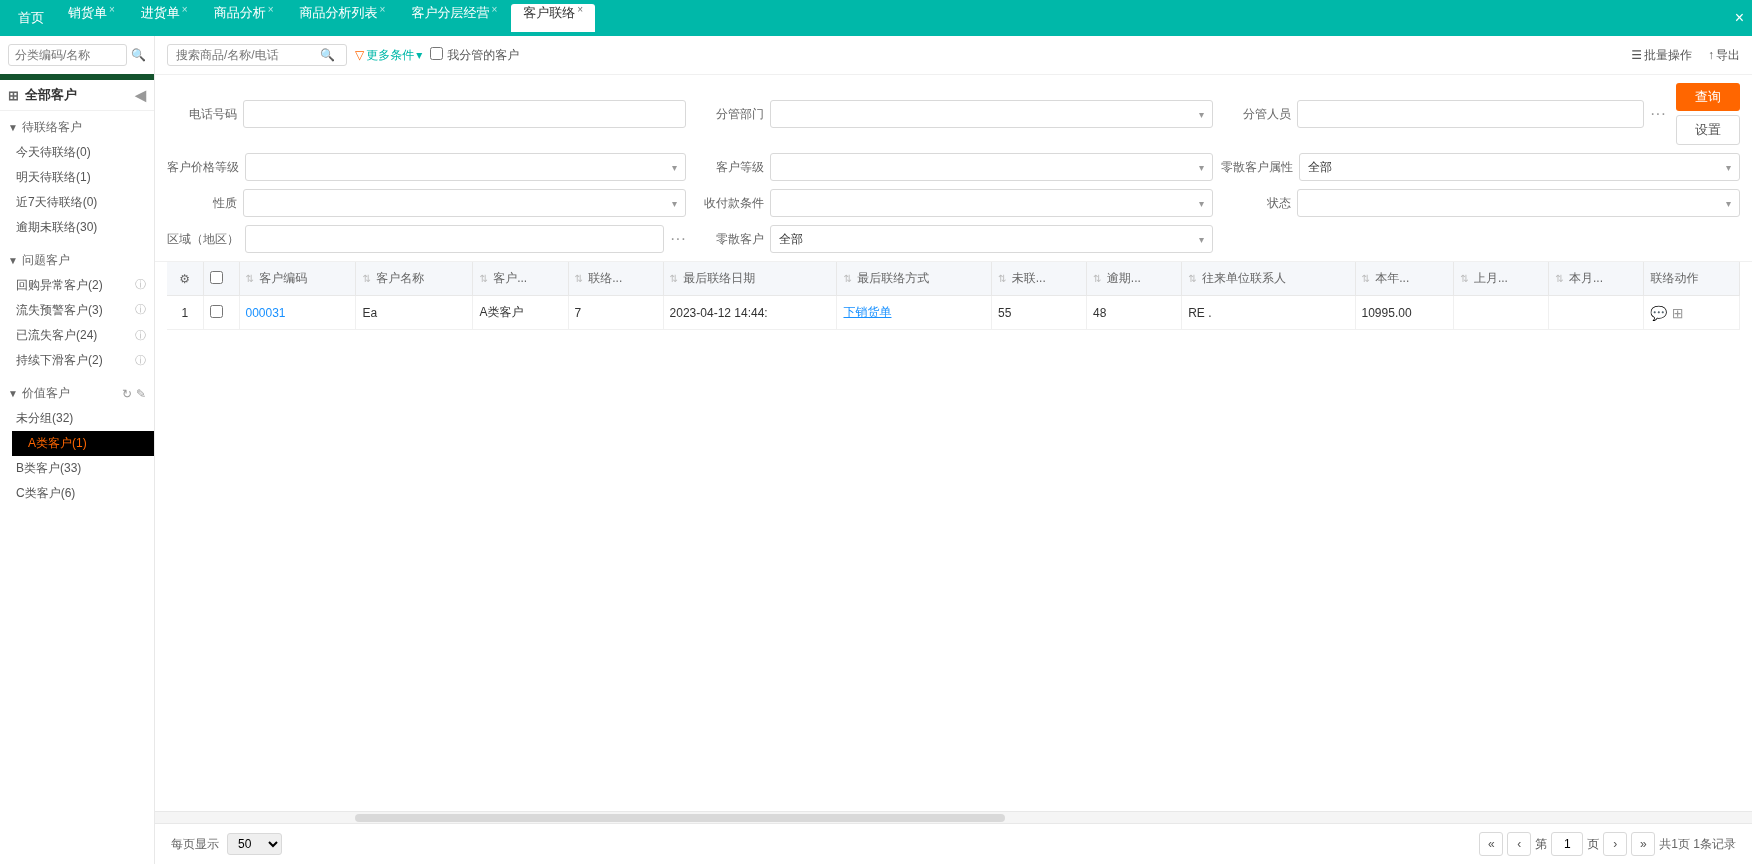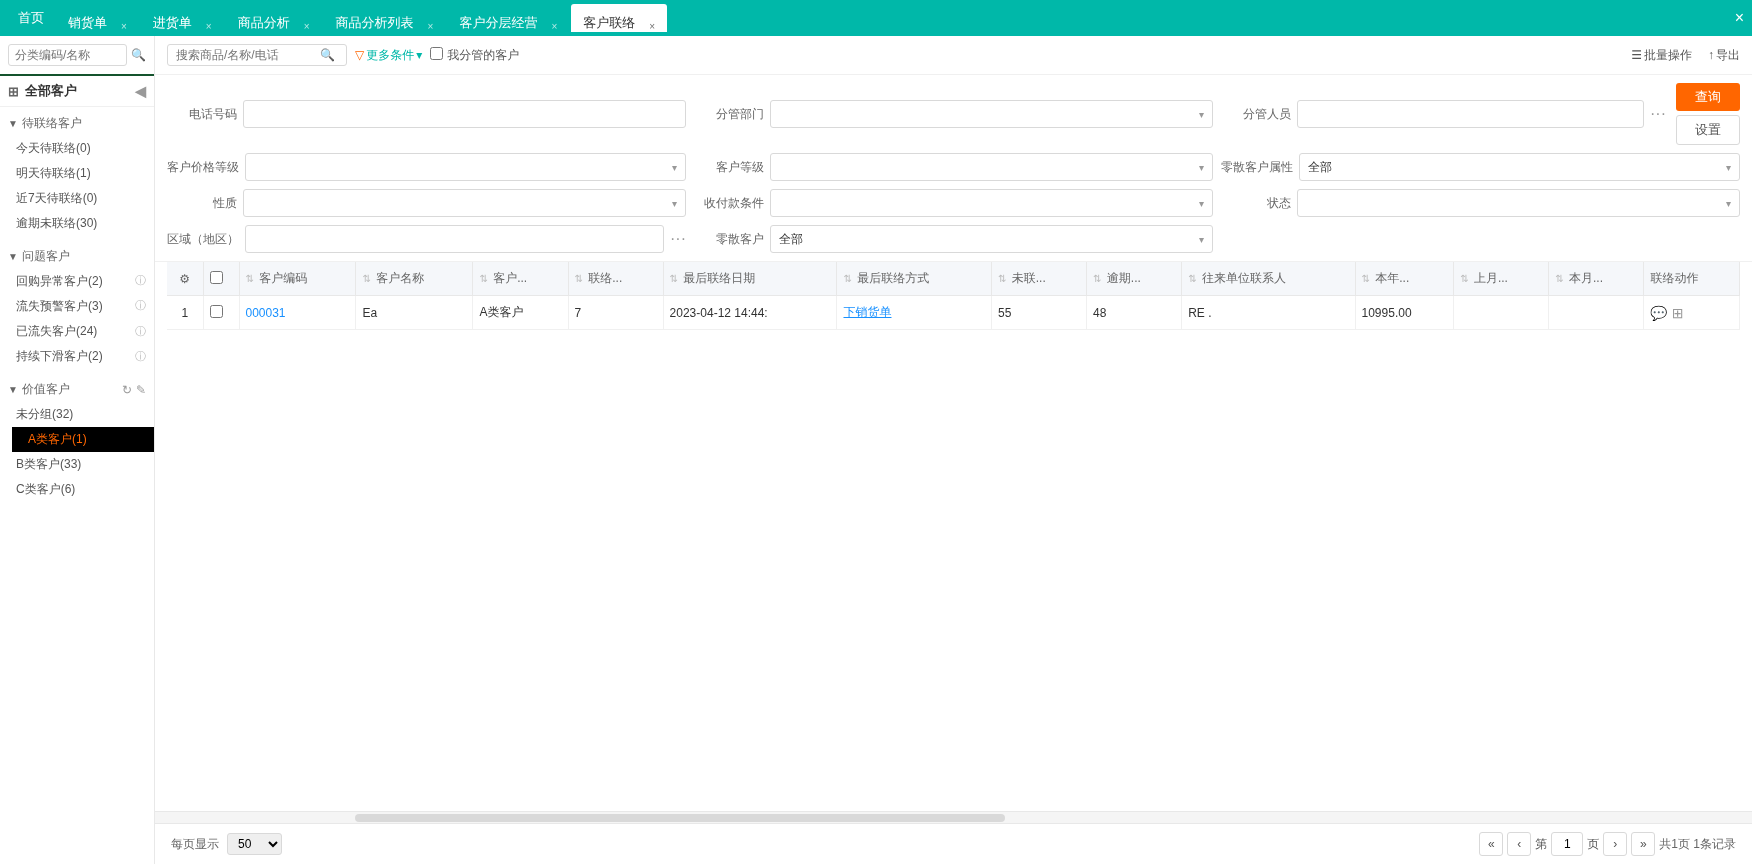--- a/index.html
+++ b/index.html
@@ -11,22 +11,22 @@
       height: 36px;
       display: flex;
       align-items: center;
       padding: 0 8px;
       gap: 2px;
     }
     .nav-tab {
       height: 28px;
       padding: 0 12px;
       display: flex;
-      align-items: flex-end;
-      gap: 14px;
+      align-items: flex-start;
+      gap: 2px;
       color: #fff;
       cursor: pointer;
       border-radius: 3px 3px 0 0;
       font-size: 13px;
       white-space: nowrap;
     }
     .nav-tab.active { background: #fff; color: #333; }
     .nav-tab .close-icon { font-size: 10px; opacity: 0.7; }
     .nav-home { color: #fff; font-size: 13px; padding: 0 10px; cursor: pointer; }
     .global-close { margin-left: auto; color: #fff; cursor: pointer; font-size: 16px; }
@@ -44,21 +44,21 @@
       border-right: 1px solid #e8e8e8;
       display: flex;
       flex-direction: column;
       overflow-y: auto;
       flex-shrink: 0;
     }
     .sidebar-search {
       padding: 8px;
       display: flex;
       align-items: center;
-      border-bottom: 2px solid #14532d;
+      border-bottom: 6px solid #14532d;
     }
     .sidebar-search input {
       border: 1px solid #d9d9d9;
       border-radius: 3px;
       padding: 3px 6px;
       font-size: 12px;
       width: 100%;
       outline: none;
     }
     .sidebar-search .search-btn {

